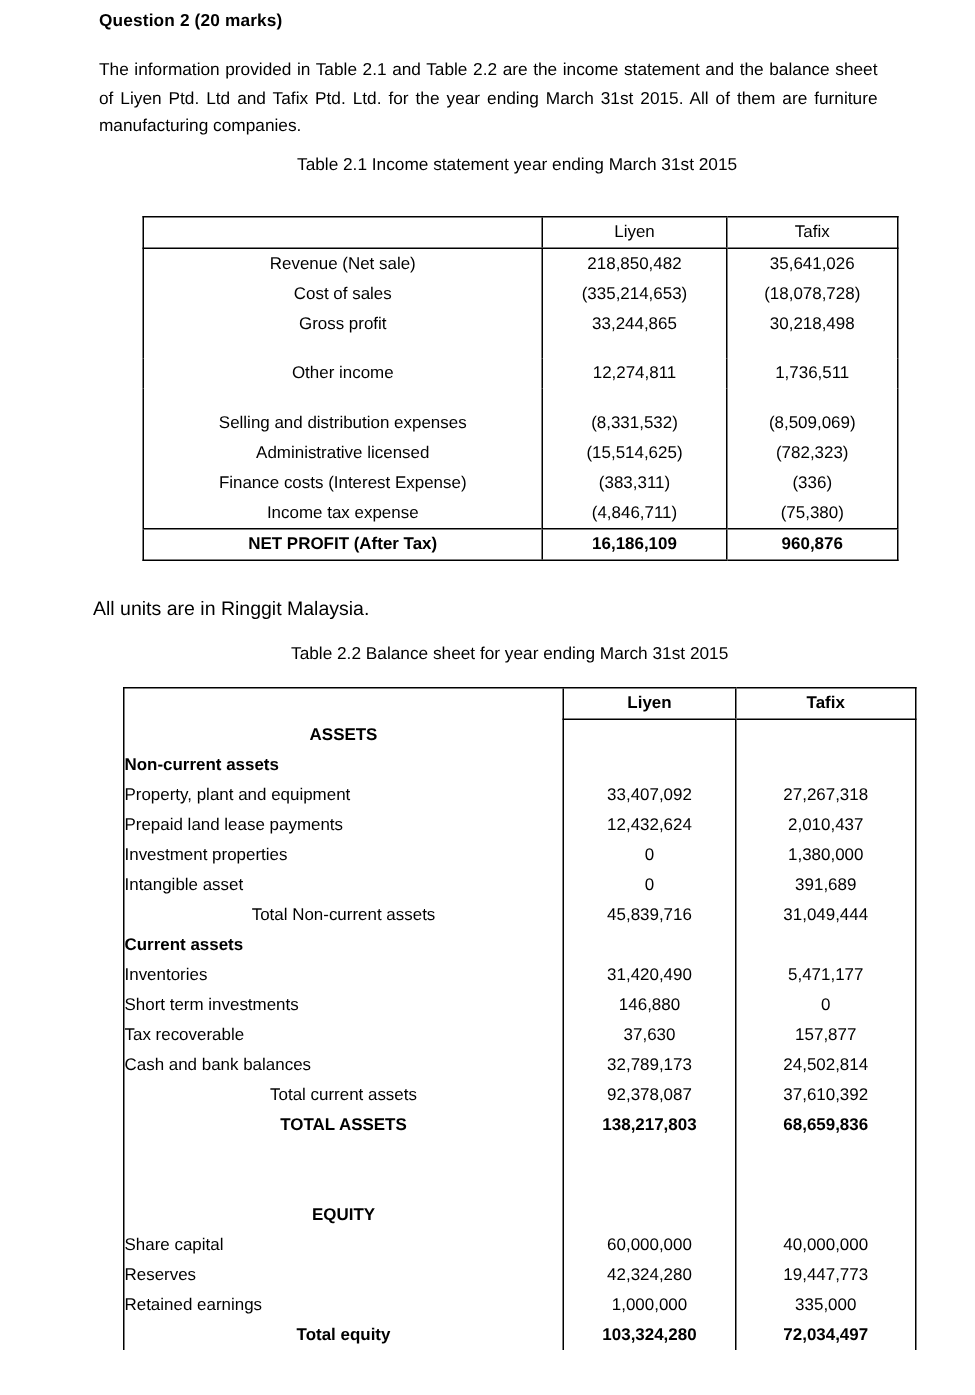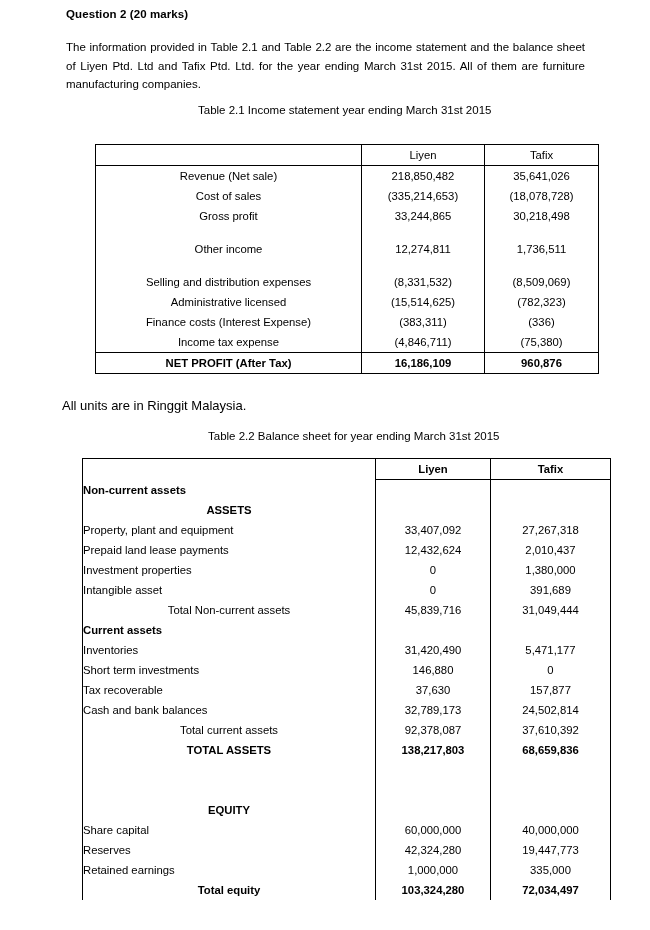--- a/index.html
+++ b/index.html
@@ -43,21 +43,21 @@
     text-justify: inter-word;
   }
 
   
   .cap {
     position: absolute;
     font-size: 11.5px;
     white-space: nowrap;
   }
   .cap-t1 { left: 198px; top: 104px; }
-  .cap-t2 { left: 208px; top: 430px; }
+  .cap-t2 { left: 194px; top: 430px; }
 
   .note-units {
     position: absolute;
     left: 62px;
     top: 398px;
     font-size: 13px;
     white-space: nowrap;
   }
 
   
@@ -201,26 +201,26 @@
       <col style="width:115px">
       <col style="width:120px">
     </colgroup>
     <tbody id="t22-body">
         <tr>
           <td class="lbl outer-l top-b">&nbsp;</td>
           <td class="hdr bold vsep top-b hdr-b">Liyen</td>
           <td class="hdr bold vsep top-b hdr-b outer-r">Tafix</td>
         </tr>
         <tr>
-          <td class="lbl-ind bold outer-l">Non-current assets</td>
+          <td class="lbl bold outer-l">ASSETS</td>
           <td class="num vsep bold">&nbsp;</td>
           <td class="num vsep outer-r bold">&nbsp;</td>
         </tr>
         <tr>
-          <td class="lbl bold outer-l">ASSETS</td>
+          <td class="lbl-ind bold outer-l">Non-current assets</td>
           <td class="num vsep bold">&nbsp;</td>
           <td class="num vsep outer-r bold">&nbsp;</td>
         </tr>
         <tr>
           <td class="lbl-ind outer-l">Property, plant and equipment</td>
           <td class="num vsep">33,407,092</td>
           <td class="num vsep outer-r">27,267,318</td>
         </tr>
         <tr>
           <td class="lbl-ind outer-l">Prepaid land lease payments</td>

